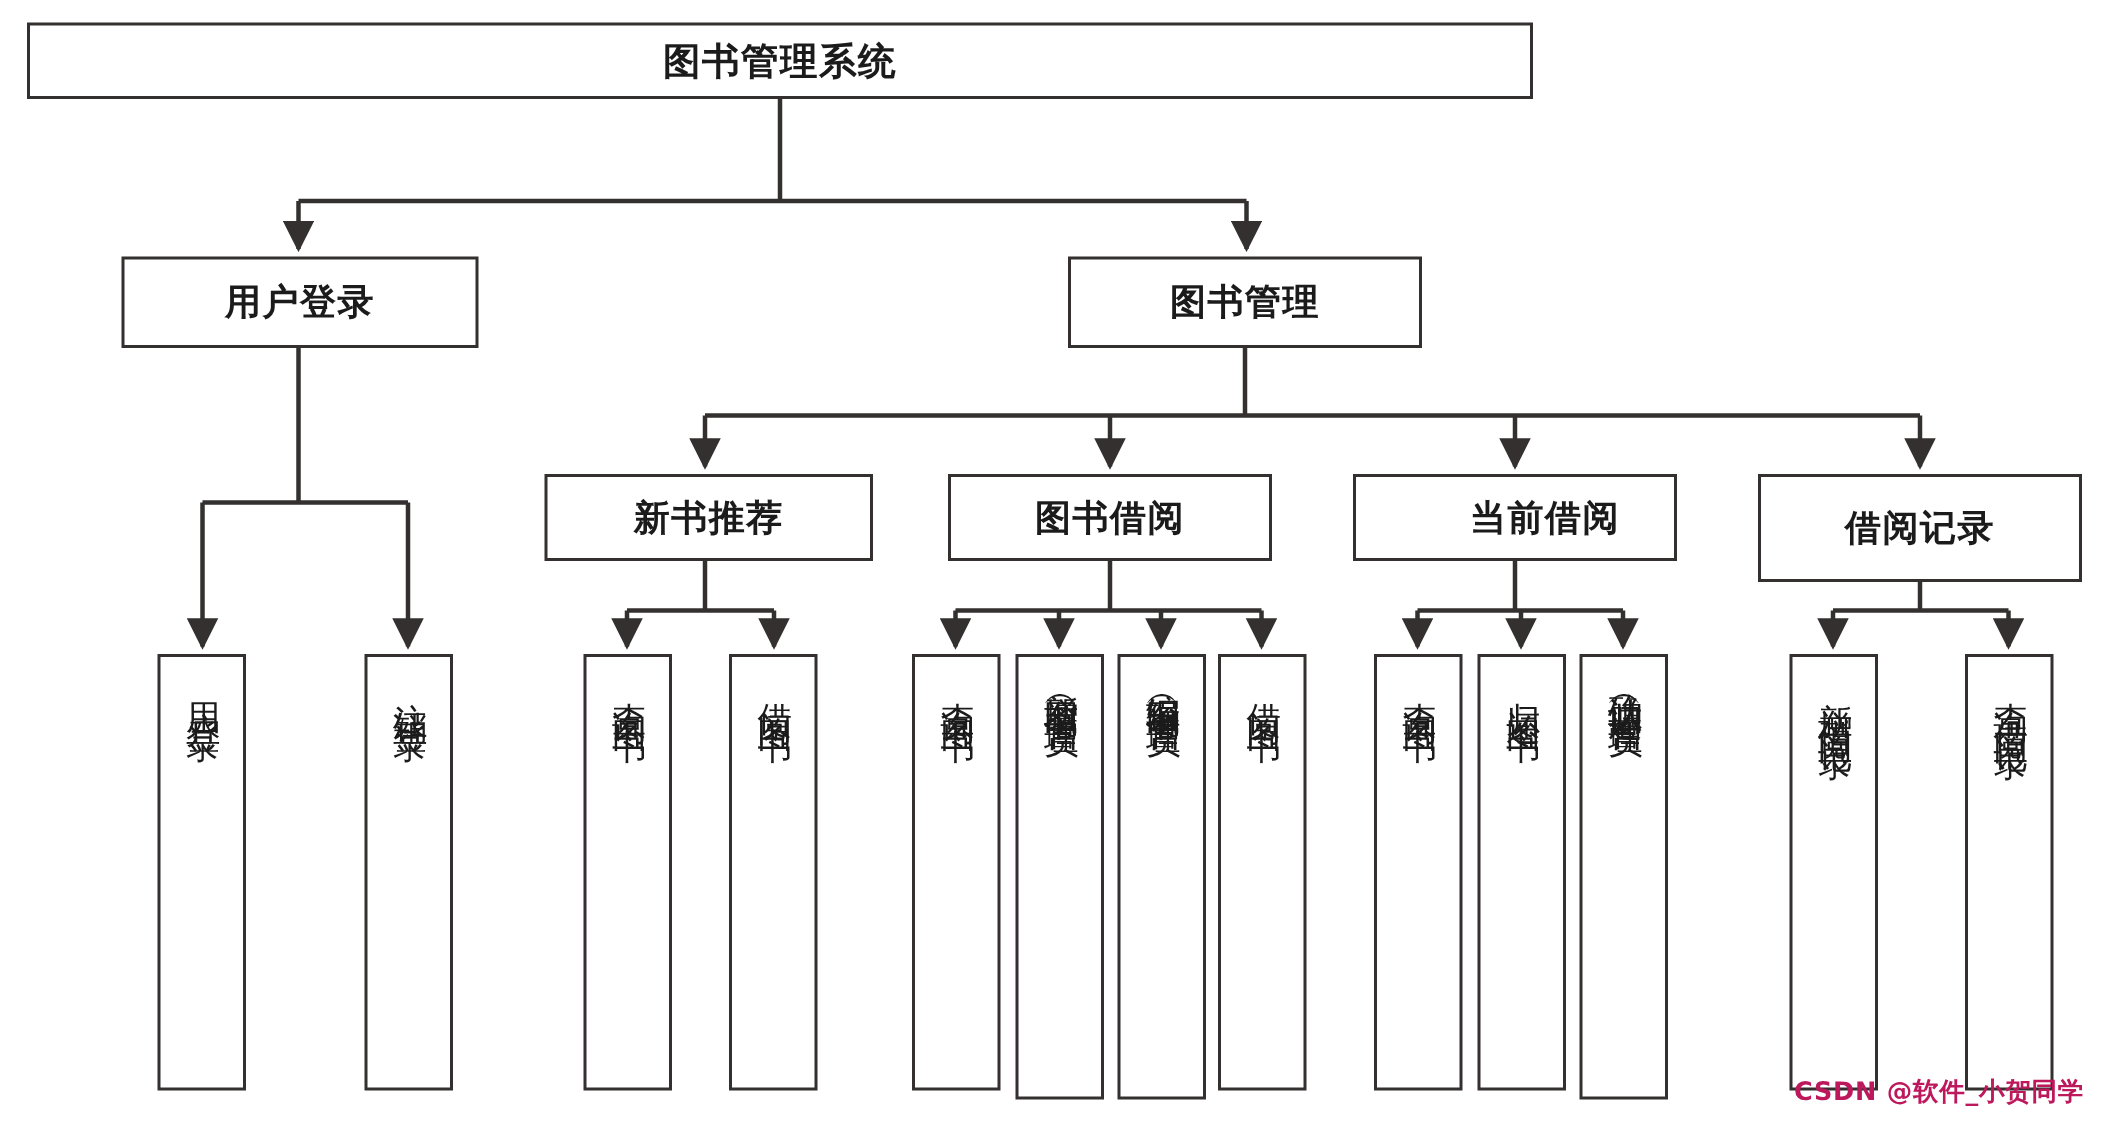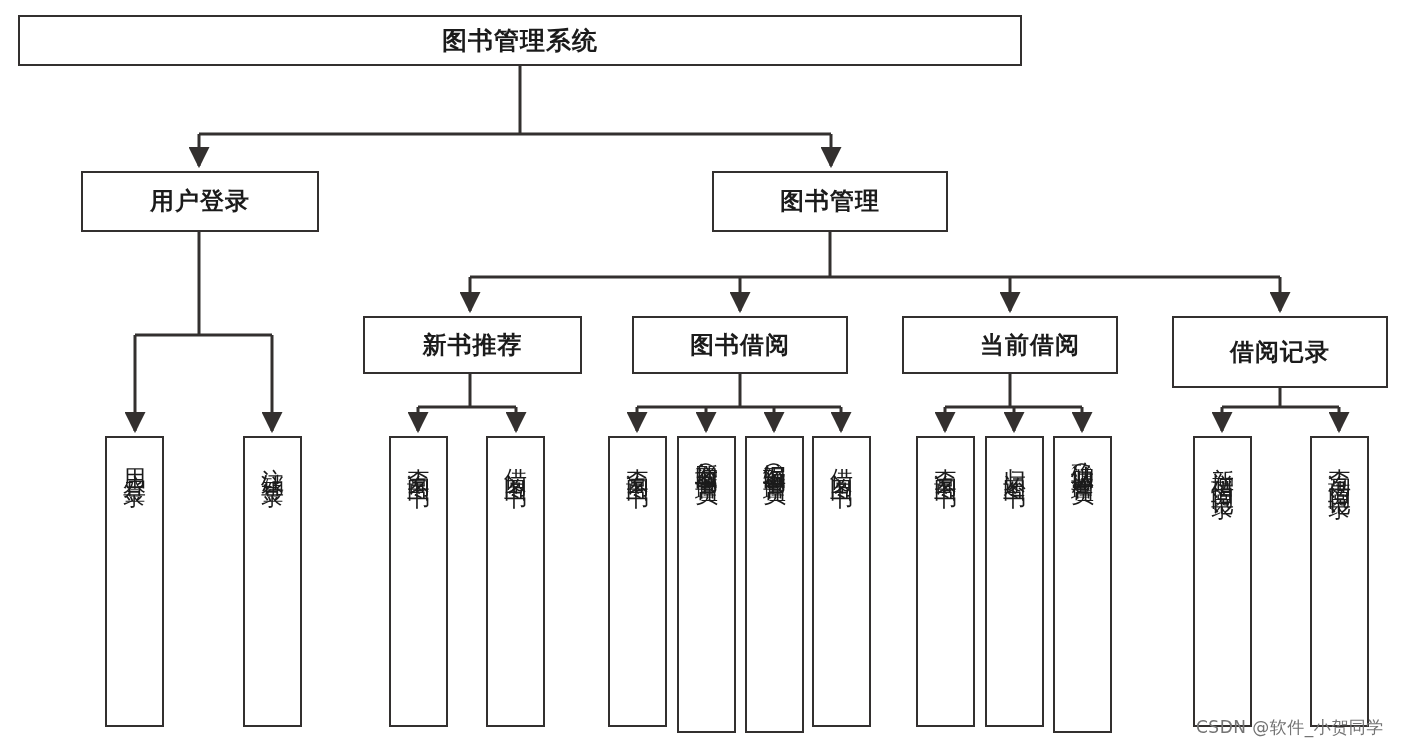--- a/index.html
+++ b/index.html
@@ -61,23 +61,24 @@
   }
   .node-v.tall {
     padding-top: 6px;
   }
   .node-v.tall .vtext {
     letter-spacing: 3px;
   }
   .watermark {
     position: absolute;
     font-size: 17px;
-    color: #737373;
+    color: #be185d;
     white-space: nowrap;
     letter-spacing: 0.5px;
+    font-weight: bold;
   }
 </style>
 </head>
 <body>
 
 <div id="diagram-root" style="width: 1405px; height: 747px; background: rgb(255, 255, 255);">
 
   <svg id="edge-layer" viewBox="0 0 1405 747" width="1405" height="747" xmlns="http://www.w3.org/2000/svg">
     <defs>
       <marker id="arrow" viewBox="0 0 10 10" refX="9" refY="5" markerWidth="7" markerHeight="7" orient="auto-start-reverse">

